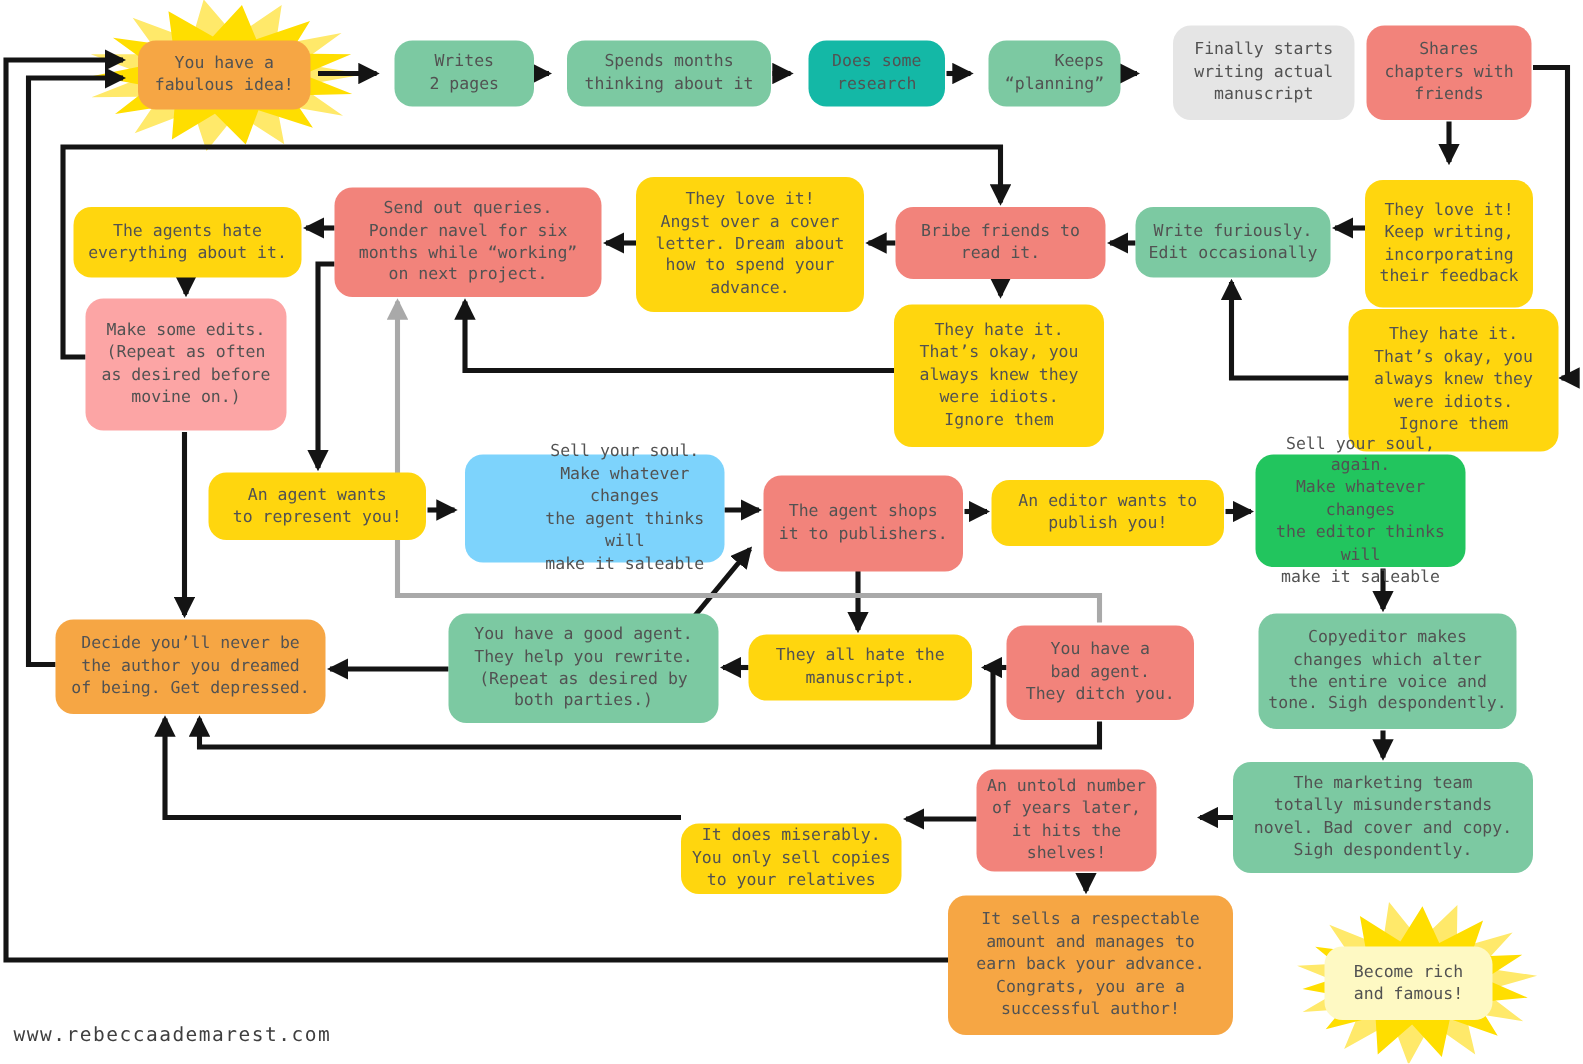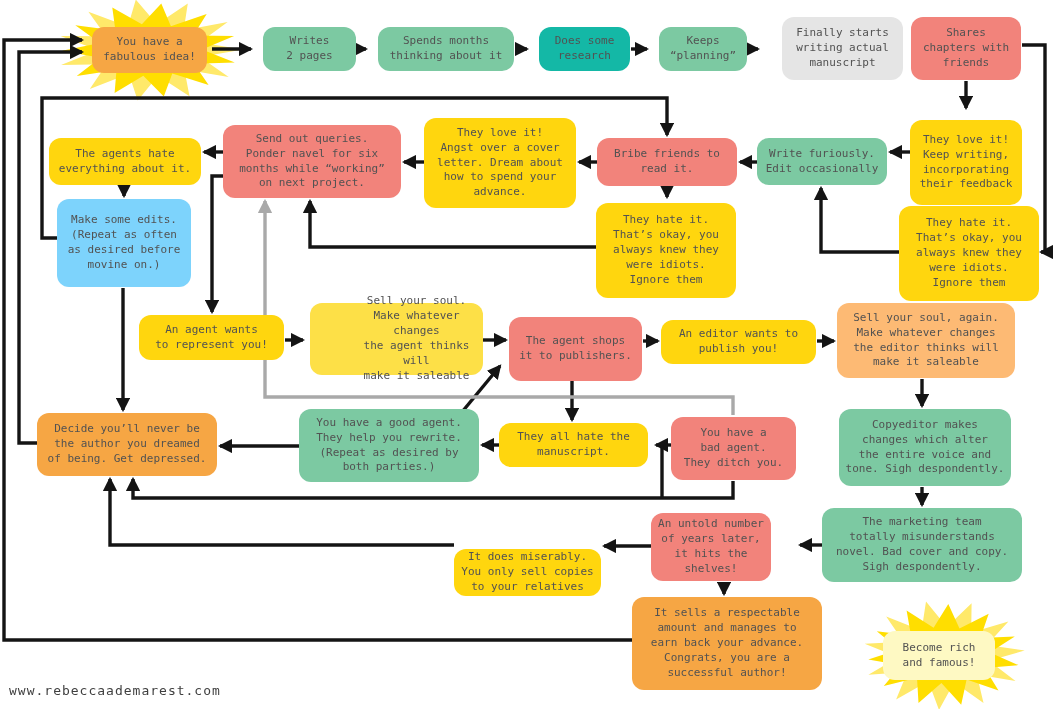--- a/index.html
+++ b/index.html
@@ -75,21 +75,21 @@
   </svg>
   <div id="node-layer">
       <div class="node" style="left: 92px; top: 27px; width: 115px; height: 46px; background: rgb(246, 166, 68); color: rgb(82, 82, 82);">You have a
 fabulous idea!</div>
       <div class="node" style="left: 263px; top: 27px; width: 93px; height: 44px; background: rgb(124, 201, 162); color: rgb(82, 82, 82);">Writes
 2 pages</div>
       <div class="node" style="left: 378px; top: 27px; width: 136px; height: 44px; background: rgb(124, 201, 162); color: rgb(82, 82, 82);">Spends months
 thinking about it</div>
       <div class="node" style="left: 539px; top: 27px; width: 91px; height: 44px; background: #14b8a6; color: rgb(82, 82, 82);">Does some
 research</div>
-      <div class="node" style="left: 659px; top: 27px; width: 88px; height: 44px; background: rgb(124, 201, 162); color: rgb(82, 82, 82);">Keeps
+      <div class="node" style="left: 659px; top: 27px; width: 88px; height: 44px; background: rgb(124, 201, 162); color: rgb(82, 82, 82); text-align: right;">Keeps
 “planning”</div>
       <div class="node" style="left: 782px; top: 17px; width: 121px; height: 63px; background: #e5e5e5; color: rgb(82, 82, 82);">Finally starts
 writing actual
 manuscript</div>
       <div class="node" style="left: 911px; top: 17px; width: 110px; height: 63px; background: rgb(242, 131, 123); color: rgb(82, 82, 82);">Shares
 chapters with
 friends</div>
       <div class="node" style="left: 910px; top: 120px; width: 112px; height: 85px; background: rgb(255, 214, 14); color: rgb(82, 82, 82);">They love it!
 Keep writing,
 incorporating
@@ -102,45 +102,45 @@
 Angst over a cover
 letter. Dream about
 how to spend your
 advance.</div>
       <div class="node" style="left: 223px; top: 125px; width: 178px; height: 73px; background: rgb(242, 131, 123); color: rgb(82, 82, 82);">Send out queries.
 Ponder navel for six
 months while “working”
 on next project.</div>
       <div class="node" style="left: 49px; top: 138px; width: 152px; height: 47px; background: rgb(255, 214, 14); color: rgb(82, 82, 82);">The agents hate
 everything about it.</div>
-      <div class="node" style="left: 57px; top: 199px; width: 134px; height: 88px; background: #7dd3fc; color: rgb(82, 82, 82);">Make some edits.
+      <div class="node" style="left: 57px; top: 199px; width: 134px; height: 88px; background: #fca5a5; color: rgb(82, 82, 82);">Make some edits.
 (Repeat as often
 as desired before
 movine on.)</div>
       <div class="node" style="left: 596px; top: 203px; width: 140px; height: 95px; background: rgb(255, 214, 14); color: rgb(82, 82, 82);">They hate it.
 That’s okay, you
 always knew they
 were idiots.
 Ignore them</div>
       <div class="node" style="left: 899px; top: 206px; width: 140px; height: 95px; background: rgb(255, 214, 14); color: rgb(82, 82, 82);">They hate it.
 That’s okay, you
 always knew they
 were idiots.
 Ignore them</div>
       <div class="node" style="left: 139px; top: 315px; width: 145px; height: 45px; background: rgb(255, 214, 14); color: rgb(82, 82, 82);">An agent wants
 to represent you!</div>
-      <div class="node" style="left: 310px; top: 303px; width: 173px; height: 72px; background: #fde047; color: rgb(82, 82, 82); padding-left: 46px;">Sell your soul.
+      <div class="node" style="left: 310px; top: 303px; width: 173px; height: 72px; background: #7dd3fc; color: rgb(82, 82, 82); padding-left: 46px;">Sell your soul.
 Make whatever changes
 the agent thinks will
 make it saleable</div>
       <div class="node" style="left: 509px; top: 317px; width: 133px; height: 64px; background: rgb(242, 131, 123); color: rgb(82, 82, 82);">The agent shops
 it to publishers.</div>
       <div class="node" style="left: 661px; top: 320px; width: 155px; height: 44px; background: rgb(255, 214, 14); color: rgb(82, 82, 82);">An editor wants to
 publish you!</div>
-      <div class="node" style="left: 837px; top: 303px; width: 178px; height: 75px; background: #fdba74; color: rgb(82, 82, 82);">Sell your soul, again.
+      <div class="node" style="left: 837px; top: 303px; width: 140px; height: 75px; background: #22c55e; color: rgb(82, 82, 82);">Sell your soul, again.
 Make whatever changes
 the editor thinks will
 make it saleable</div>
       <div class="node" style="left: 37px; top: 413px; width: 180px; height: 63px; background: rgb(246, 166, 68); color: rgb(82, 82, 82);">Decide you’ll never be
 the author you dreamed
 of being. Get depressed.</div>
       <div class="node" style="left: 299px; top: 409px; width: 180px; height: 73px; background: rgb(124, 201, 162); color: rgb(82, 82, 82);">You have a good agent.
 They help you rewrite.
 (Repeat as desired by
 both parties.)</div>

